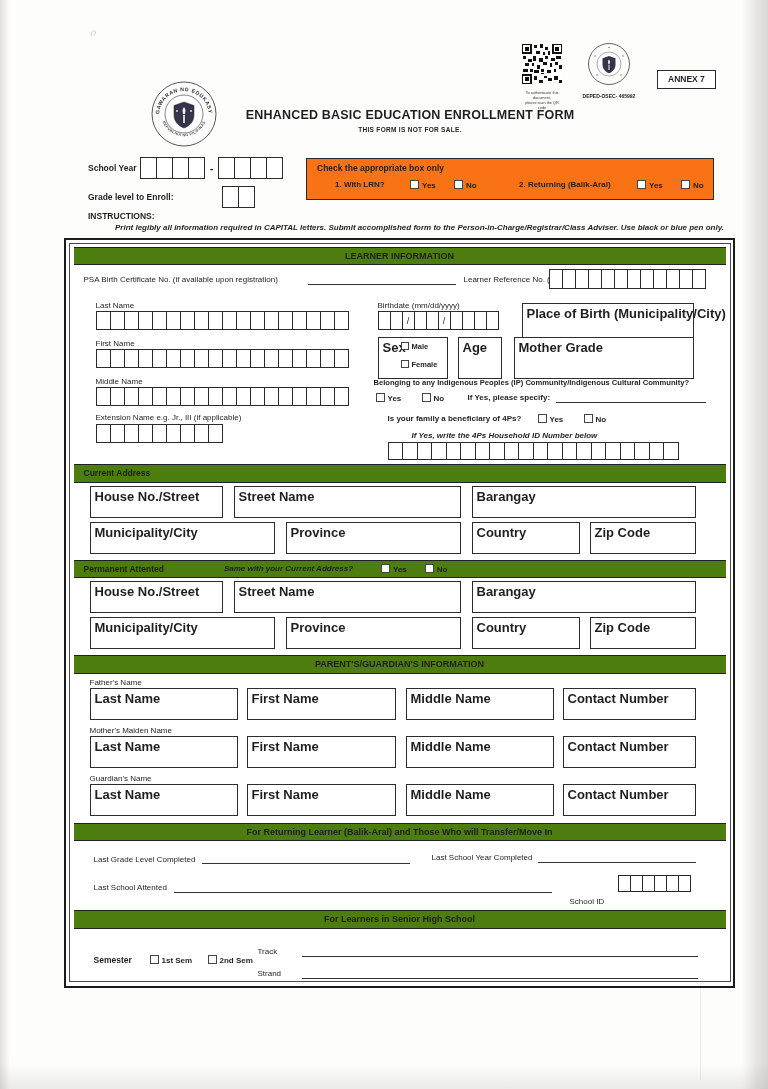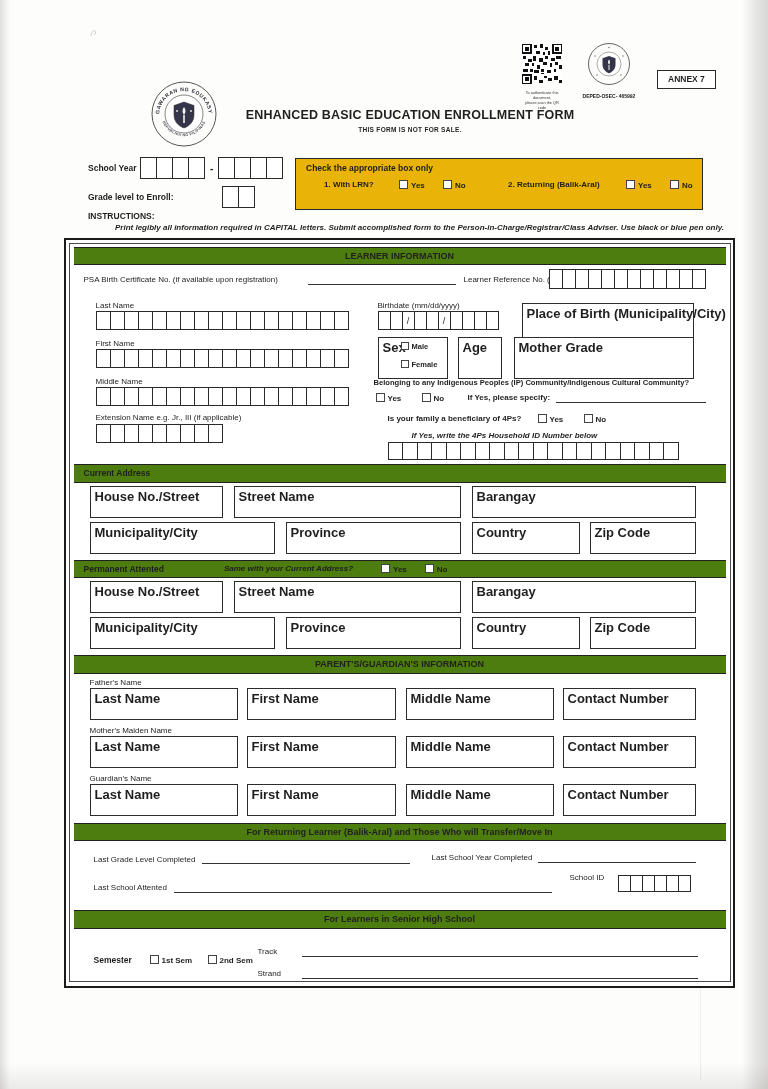--- a/index.html
+++ b/index.html
@@ -46,22 +46,22 @@
   .cells { display:flex; }
   .cells .cell { width:15px; height:19px; border:1px solid #2b2b2b; margin-left:-1px; background:#fff; }
   .cells .cell:first-child { margin-left:0; }
   .cells-big .cell { width:17px; height:22px; }
   .cells-lrn .cell { width:14px; height:20px; }
   .cells-bd .cell { width:13px; height:19px; font-size:9px; text-align:center; line-height:18px; }
   .cells-4ps .cell { width:15.5px; height:18px; }
   .cells-sid .cell { width:13px; height:17px; }
   .sy-dash { font-size:10px; font-weight:bold; margin:0 5px; }
 
-  .check-panel { position:absolute; left:295px; top:158px; width:408px; height:52px;
-    border:1.6px solid #2a2a2a; background:#eab308; }
+  .check-panel { position:absolute; left:306px; top:158px; width:408px; height:42px;
+    border:1.6px solid #2a2a2a; background:#f97316; }
   .check-panel .cp-title { position:absolute; left:10px; top:4px; font-size:8.5px; font-weight:bold; }
   .cp-row { position:absolute; left:0; top:21px; width:100%; height:16px; }
   .cp-item { position:absolute; font-size:8px; font-weight:bold; white-space:nowrap; }
   .cb { display:inline-block; width:9px; height:9px; border:1.1px solid #444; background:#fff; vertical-align:-1px; margin-right:3px; }
 
   .instructions { position:absolute; left:88px; top:211px; width:650px; }
   .instructions .ins-h { font-size:8.5px; font-weight:bold; }
   .instructions .ins-b { font-size:8px; font-weight:bold; font-style:italic; margin:2px 0 0 27px; }
 
   
@@ -524,21 +524,21 @@
 
   <div class="bar">For Returning Learner (Balik-Aral) and Those Who will Transfer/Move In</div>
   <div class="sec sec-returning">
     <span class="abs lbl" style="left:24px; top:14px;">Last Grade Level Completed</span>
     <span class="abs blank" style="left:132px; top:12px; width:208px;"></span>
     <span class="abs lbl" style="left:362px; top:12px;">Last School Year Completed</span>
     <span class="abs blank" style="left:468px; top:11px; width:158px;"></span>
 
     <span class="abs lbl" style="left:24px; top:42px;">Last School Attented</span>
     <span class="abs blank" style="left:104px; top:41px; width:378px;"></span>
-    <span class="abs lbl" style="left:500px; top:32px;">School ID</span>
+    <span class="abs lbl" style="left:500px; top:56px;">School ID</span>
     <span class="abs cells cells-sid" style="left:548px; top:34px;">
           <span class="cell"></span>
           <span class="cell"></span>
           <span class="cell"></span>
           <span class="cell"></span>
           <span class="cell"></span>
           <span class="cell"></span>
         </span>
   </div>
 

